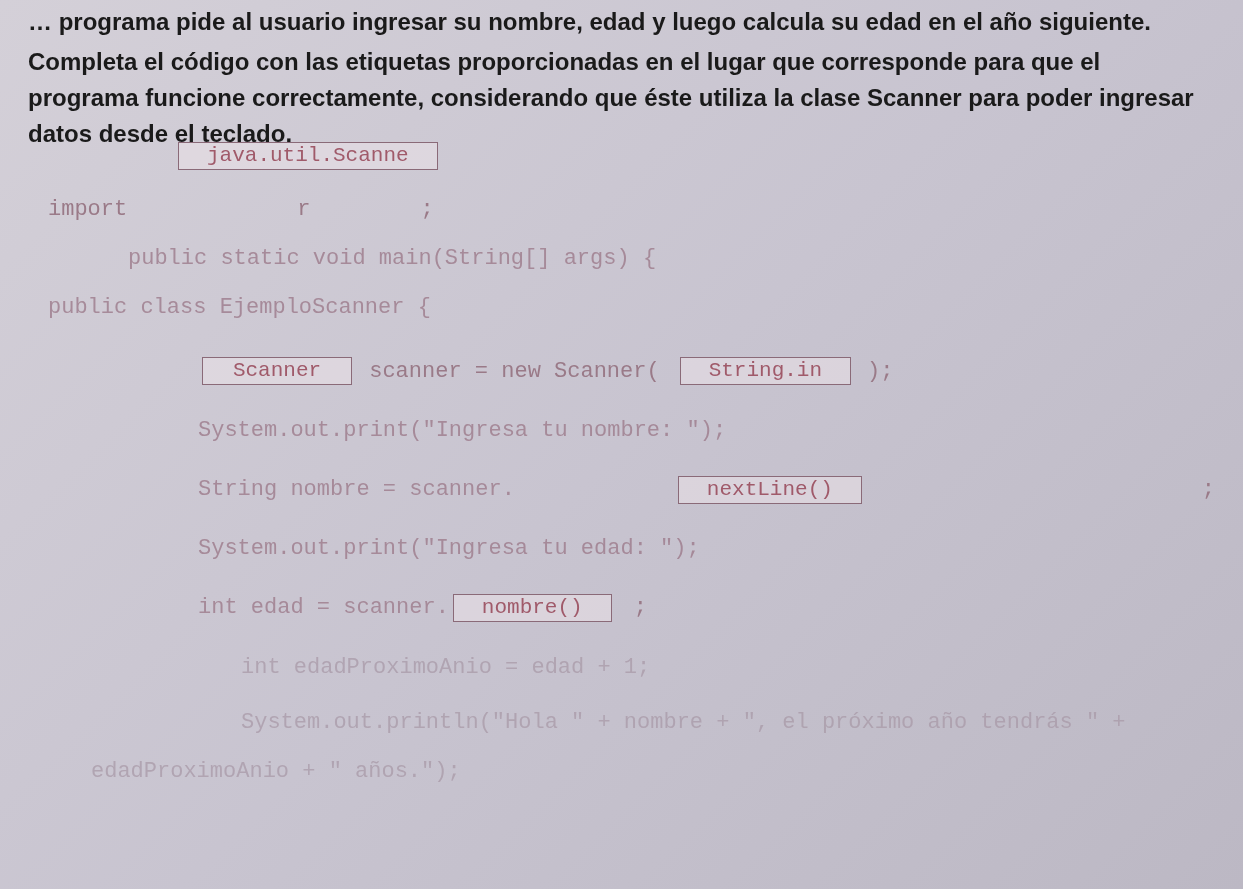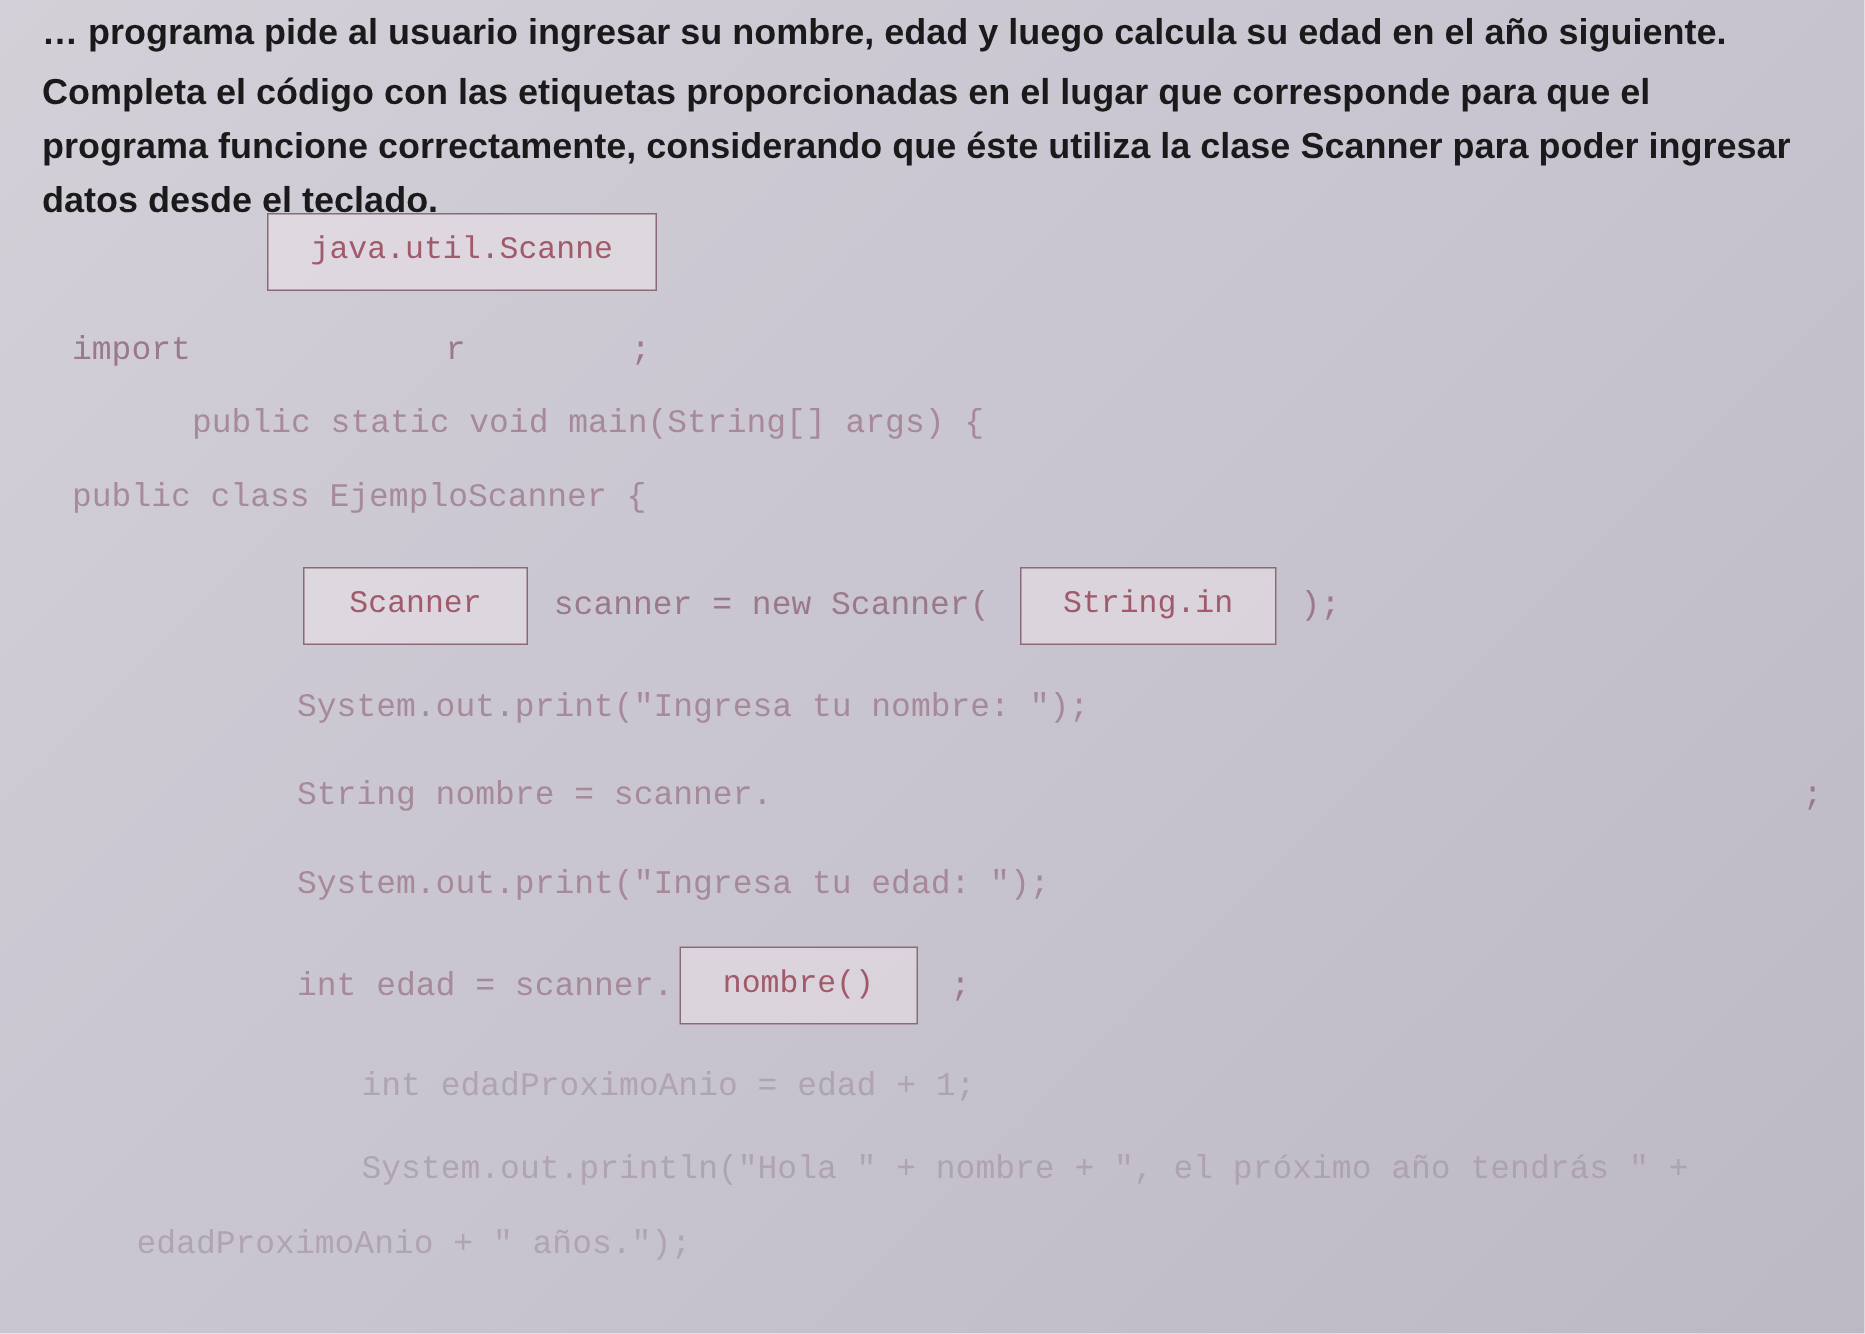--- a/index.html
+++ b/index.html
@@ -48,21 +48,21 @@
     .indent2 { padding-left: 150px; }
     .dropzone {
       display: inline-flex;
       align-items: center;
       justify-content: center;
       border: 1px solid #8a6a78;
       background: rgba(235, 225, 232, 0.55);
       color: #a05a6a;
       padding: 6px 28px;
       min-width: 150px;
-      height: 52px;
+      height: 28px;
       font-family: 'Courier New', Courier, monospace;
       font-size: 21px;
       margin: 0 4px;
     }
     .dz-top {
       position: relative;
       top: -40px;
       margin-left: 130px;
     }
     .faded-strong {
@@ -113,20 +113,21 @@
     <span style="display:inline-block;width:12px;"></span>
     <span>);</span>
   </div>
 
   <div class="code-line indent2" style="margin-top:24px;">
     <span class="faded-strong">System.out.print("Ingresa tu nombre: ");</span>
   </div>
 
   <div class="code-line indent2" style="margin-top:24px;justify-content:space-between;">
     <span class="faded-strong">String nombre = scanner.</span>
+    <span class="dropzone">nextLine()</span>
     <span style="display:inline-block;width:18px;"></span>
     <span>;</span>
   </div>
 
   <div class="code-line indent2" style="margin-top:24px;">
     <span class="faded-strong">System.out.print("Ingresa tu edad: ");</span>
   </div>
 
   <div class="code-line indent2" style="margin-top:24px;">
     <span class="faded-strong">int edad = scanner.</span>

